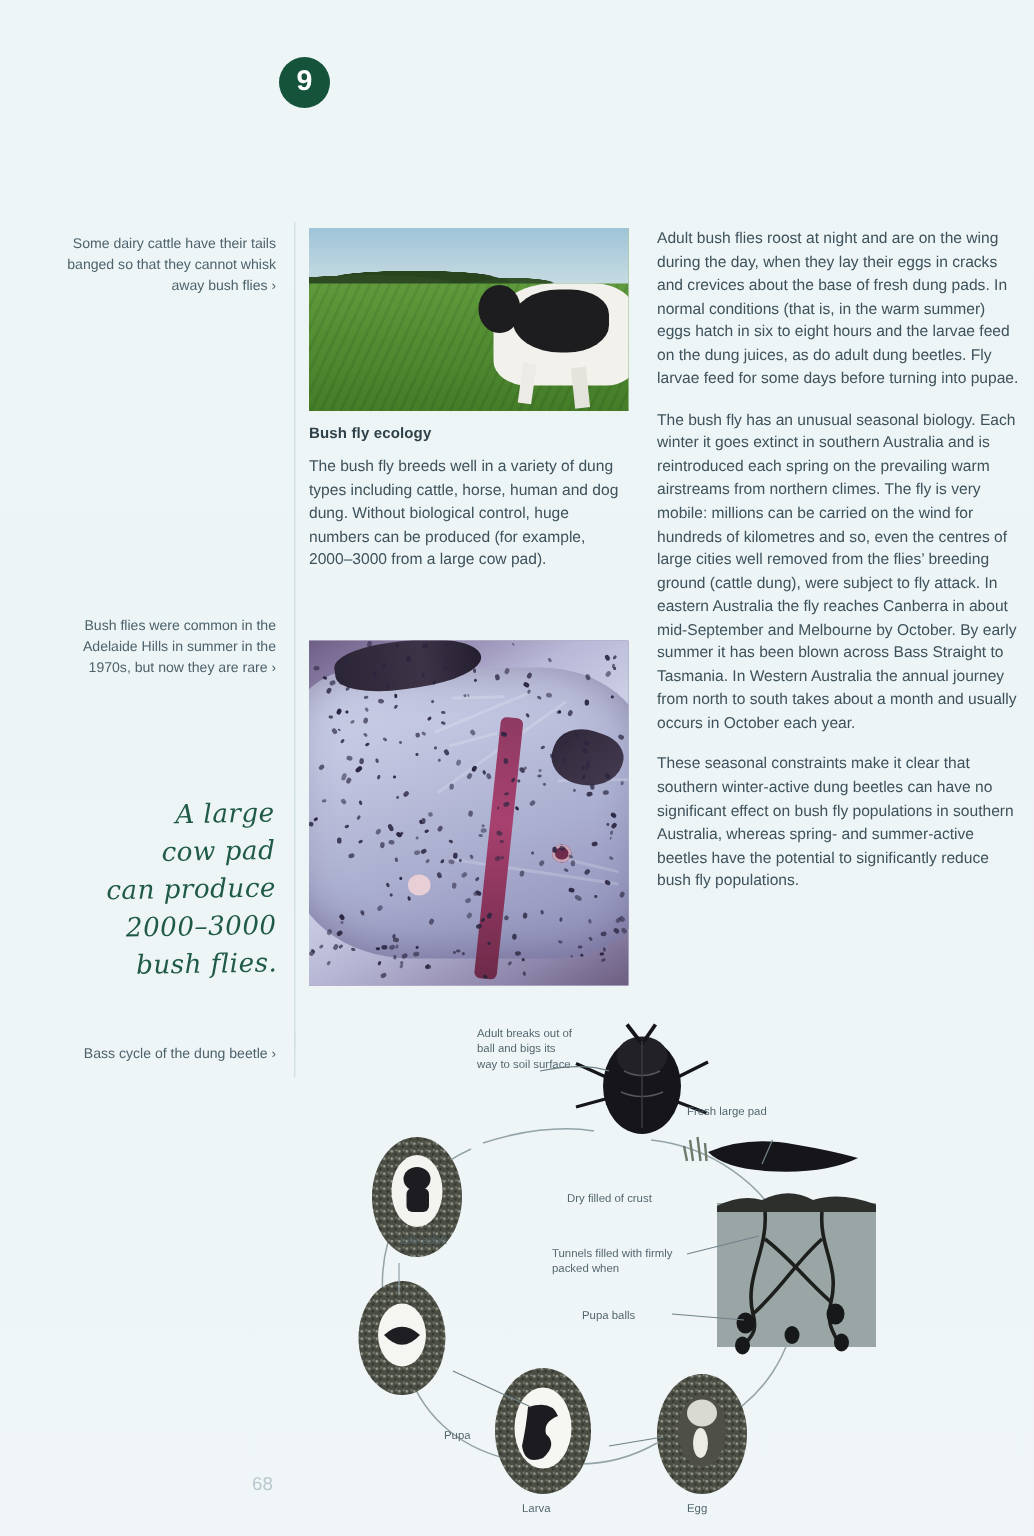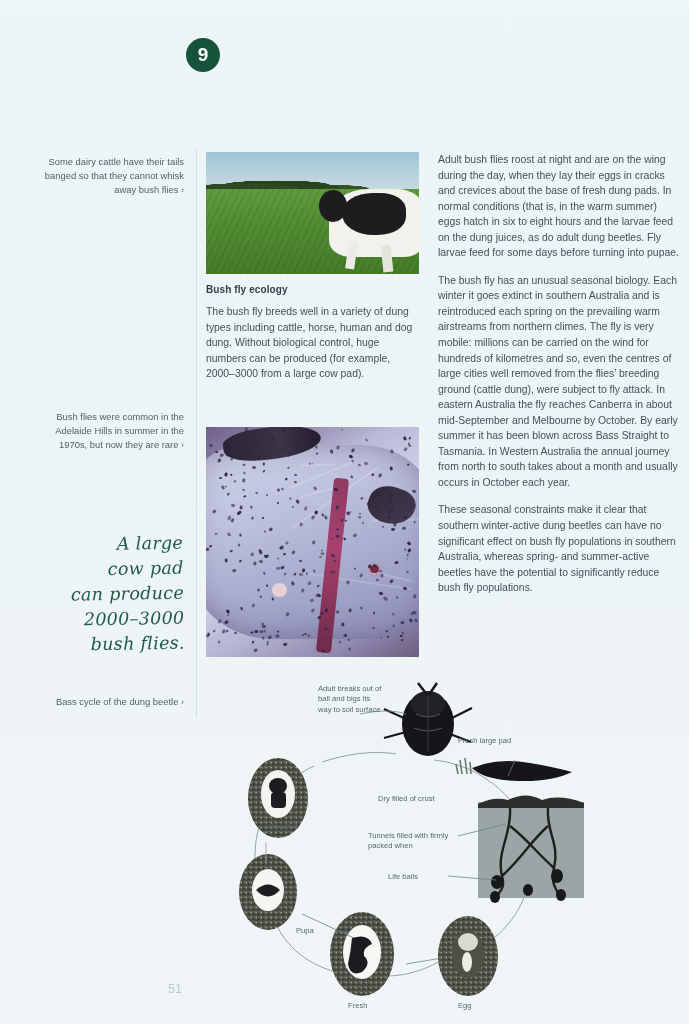--- a/index.html
+++ b/index.html
@@ -535,22 +535,22 @@
         <path d="M56,166 L56,186" stroke="#8fa0a6"></path>
         <path d="M92,238 L144,262"></path>
         <path d="M196,288 L232,282"></path>
       </g>
     </svg>
 
     <div class="dg-label r" style="left:108px;top:8px;width:64px;">Adult breaks out of ball and bigs its way to soil surface</div>
     <div class="dg-label" style="left:248px;top:60px;width:90px;">Fresh large pad</div>
     <div class="dg-label r" style="left:168px;top:118px;width:80px;">Dry filled of crust</div>
     <div class="dg-label r" style="left:158px;top:155px;width:90px;">Tunnels filled with firmly packed when</div>
-    <div class="dg-label r" style="left:178px;top:196px;width:60px;">Life balls</div>
+    <div class="dg-label r" style="left:178px;top:196px;width:60px;">Pupa balls</div>
     <div class="dg-label" style="left:57px;top:146px;width:70px;">Life adult</div>
-    <div class="dg-label" style="left:46px;top:250px;width:46px;padding-left:40px;">Pupa</div>
-    <div class="dg-label" style="left:138px;top:325px;width:46px;">Fresh</div>
+    <div class="dg-label" style="left:46px;top:276px;width:46px;padding-left:40px;">Pupa</div>
+    <div class="dg-label" style="left:138px;top:325px;width:46px;">Larva</div>
     <div class="dg-label" style="left:248px;top:325px;width:40px;">Egg</div>
   </div>
 
-  <div class="page-number">51</div>
+  <div class="page-number">68</div>
 
 </div>
 
 </body></html>

